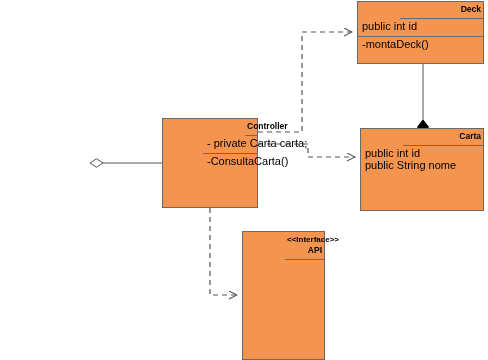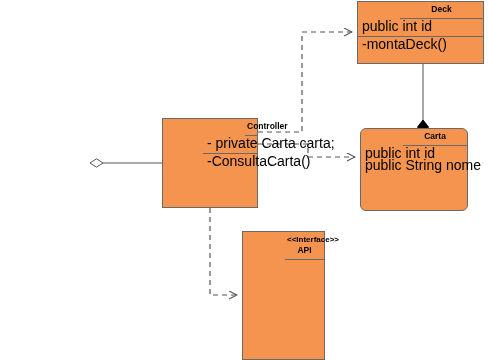--- a/index.html
+++ b/index.html
@@ -30,41 +30,41 @@
     box-sizing: border-box;
     background: #f4944f;
     border: 1px solid #696969;
     display: flex;
     flex-direction: column;
     z-index: 2;
   }
   .uml-header {
     box-sizing: border-box;
     border-bottom: 1px solid #696969;
-    text-align: center;
+    text-align: right;
     font-weight: bold;
     font-size: 8.5px;
     line-height: 11px;
     color: #000000;
     padding: 2px 2px 3px 2px;
     margin-left: 42px;
   }
   .uml-header.stereo {
     font-weight: bold;
     padding: 3px 2px 3px 2px;
   }
   .uml-header .stereo-line {
     display: block;
     font-weight: bold;
     font-size: 8px;
     line-height: 10px;
   }
   .uml-compartment {
     box-sizing: border-box;
-    font-size: 14px;
+    font-size: 11px;
     line-height: 11.5px;
     color: #000000;
     padding: 2px 4px 3px 4px;
   }
   .uml-compartment.bordered {
     border-bottom: 1px solid #696969;
   }
   .uml-compartment.grow {
     flex: 1 1 auto;
   }
@@ -122,21 +122,21 @@
   <div class="uml-class" style="left:357px; top:1px; width:127px; height:63px;">
     <div class="uml-header">Deck</div>
     <div class="uml-compartment bordered">
       <span class="member">public int id</span>
     </div>
     <div class="uml-compartment grow">
       <span class="member">-montaDeck()</span>
     </div>
   </div>
 
-  <div class="uml-class" style="left:360px; top:128px; width:108px; height:83px;border-radius:6px;">
+  <div class="uml-class" style="left:360px; top:128px; width:124px; height:83px;">
     <div class="uml-header">Carta</div>
     <div class="uml-compartment grow">
       <span class="member">public int id</span>
       <span class="member">public String nome</span>
     </div>
   </div>
 
   <div class="uml-class" style="left:242px; top:231px; width:83px; height:129px;">
     <div class="uml-header stereo">
       <span class="stereo-line">&lt;&lt;Interface&gt;&gt;</span>

